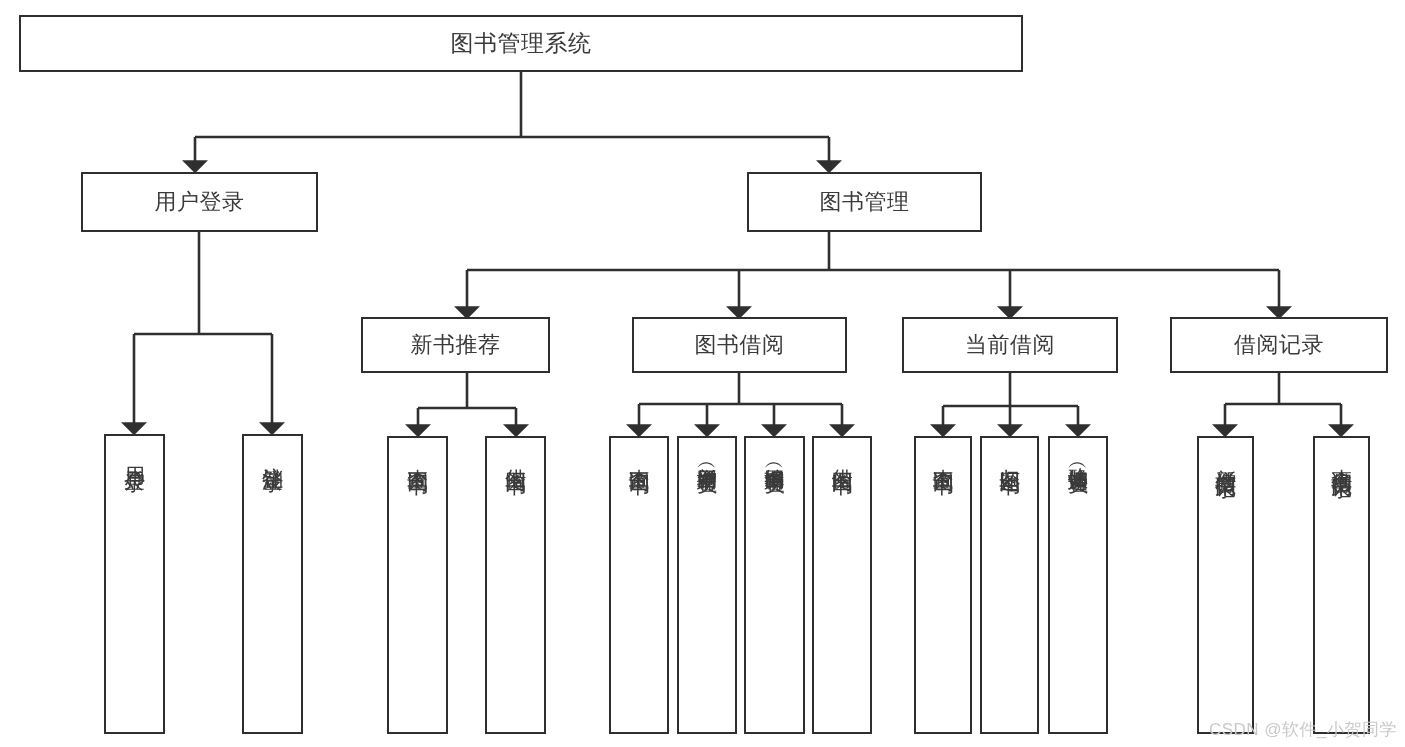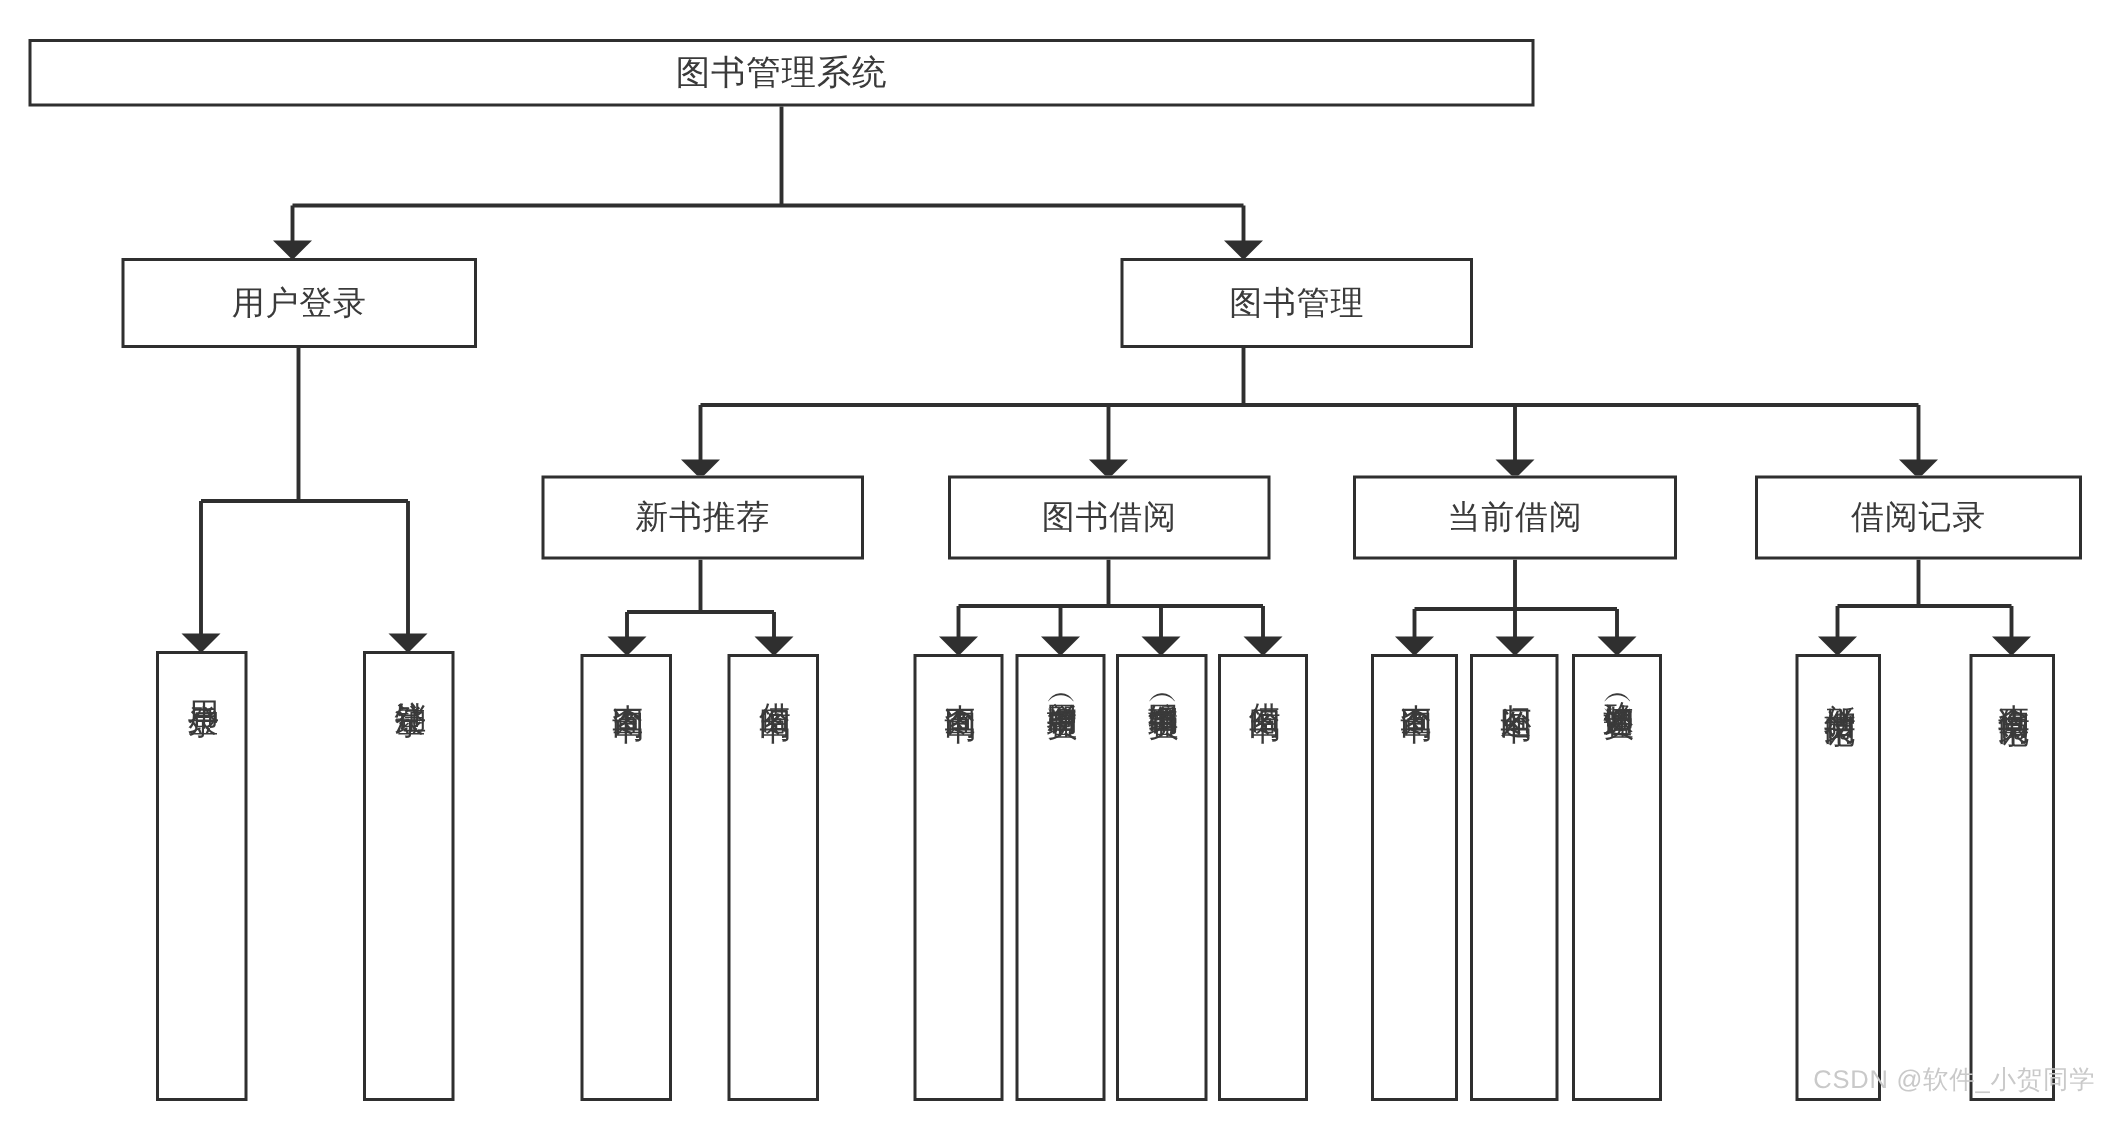--- a/index.html
+++ b/index.html
@@ -63,21 +63,21 @@
     letter-spacing: 2px;
     white-space: nowrap;
   }
   .node.v.tall .label {
     font-size: 20px;
     letter-spacing: 1px;
   }
   #watermark {
     position: absolute;
     right: 8px;
-    bottom: 16px;
+    bottom: 6px;
     font-size: 17px;
     color: #c9c9c9;
     z-index: 5;
     white-space: nowrap;
     letter-spacing: 0.5px;
   }
 </style>
 </head>
 <body>
 
@@ -129,32 +129,32 @@
       <path d="M1010,406 L1010,430" marker-end="url(#arrow)"></path>
       <path d="M1078,406 L1078,430" marker-end="url(#arrow)"></path>
 
       <path d="M1279,373 L1279,404"></path>
       <path d="M1225,404 L1341,404"></path>
       <path d="M1225,404 L1225,430" marker-end="url(#arrow)"></path>
       <path d="M1341,404 L1341,430" marker-end="url(#arrow)"></path>
     </g>
   </svg>
 
-  <div class="node h root" style="left:19px; top:26px; width:1004px; height:45px;">
+  <div class="node h root" style="left:19px; top:15px; width:1004px; height:57px;">
     <span class="label">图书管理系统</span>
   </div>
 
   <div class="node h" style="left:81px; top:172px; width:237px; height:60px;">
     <span class="label">用户登录</span>
   </div>
   <div class="node h" style="left:711px; top:172px; width:235px; height:60px;margin-left:36px;">
     <span class="label">图书管理</span>
   </div>
 
-  <div class="node h" style="left:361px; top:317px; width:215px; height:56px;">
+  <div class="node h" style="left:361px; top:317px; width:189px; height:56px;">
     <span class="label">新书推荐</span>
   </div>
   <div class="node h" style="left:632px; top:317px; width:215px; height:56px;">
     <span class="label">图书借阅</span>
   </div>
   <div class="node h" style="left:902px; top:317px; width:216px; height:56px;">
     <span class="label">当前借阅</span>
   </div>
   <div class="node h" style="left:1170px; top:317px; width:218px; height:56px;align-items:center;">
     <span class="label">借阅记录</span>

